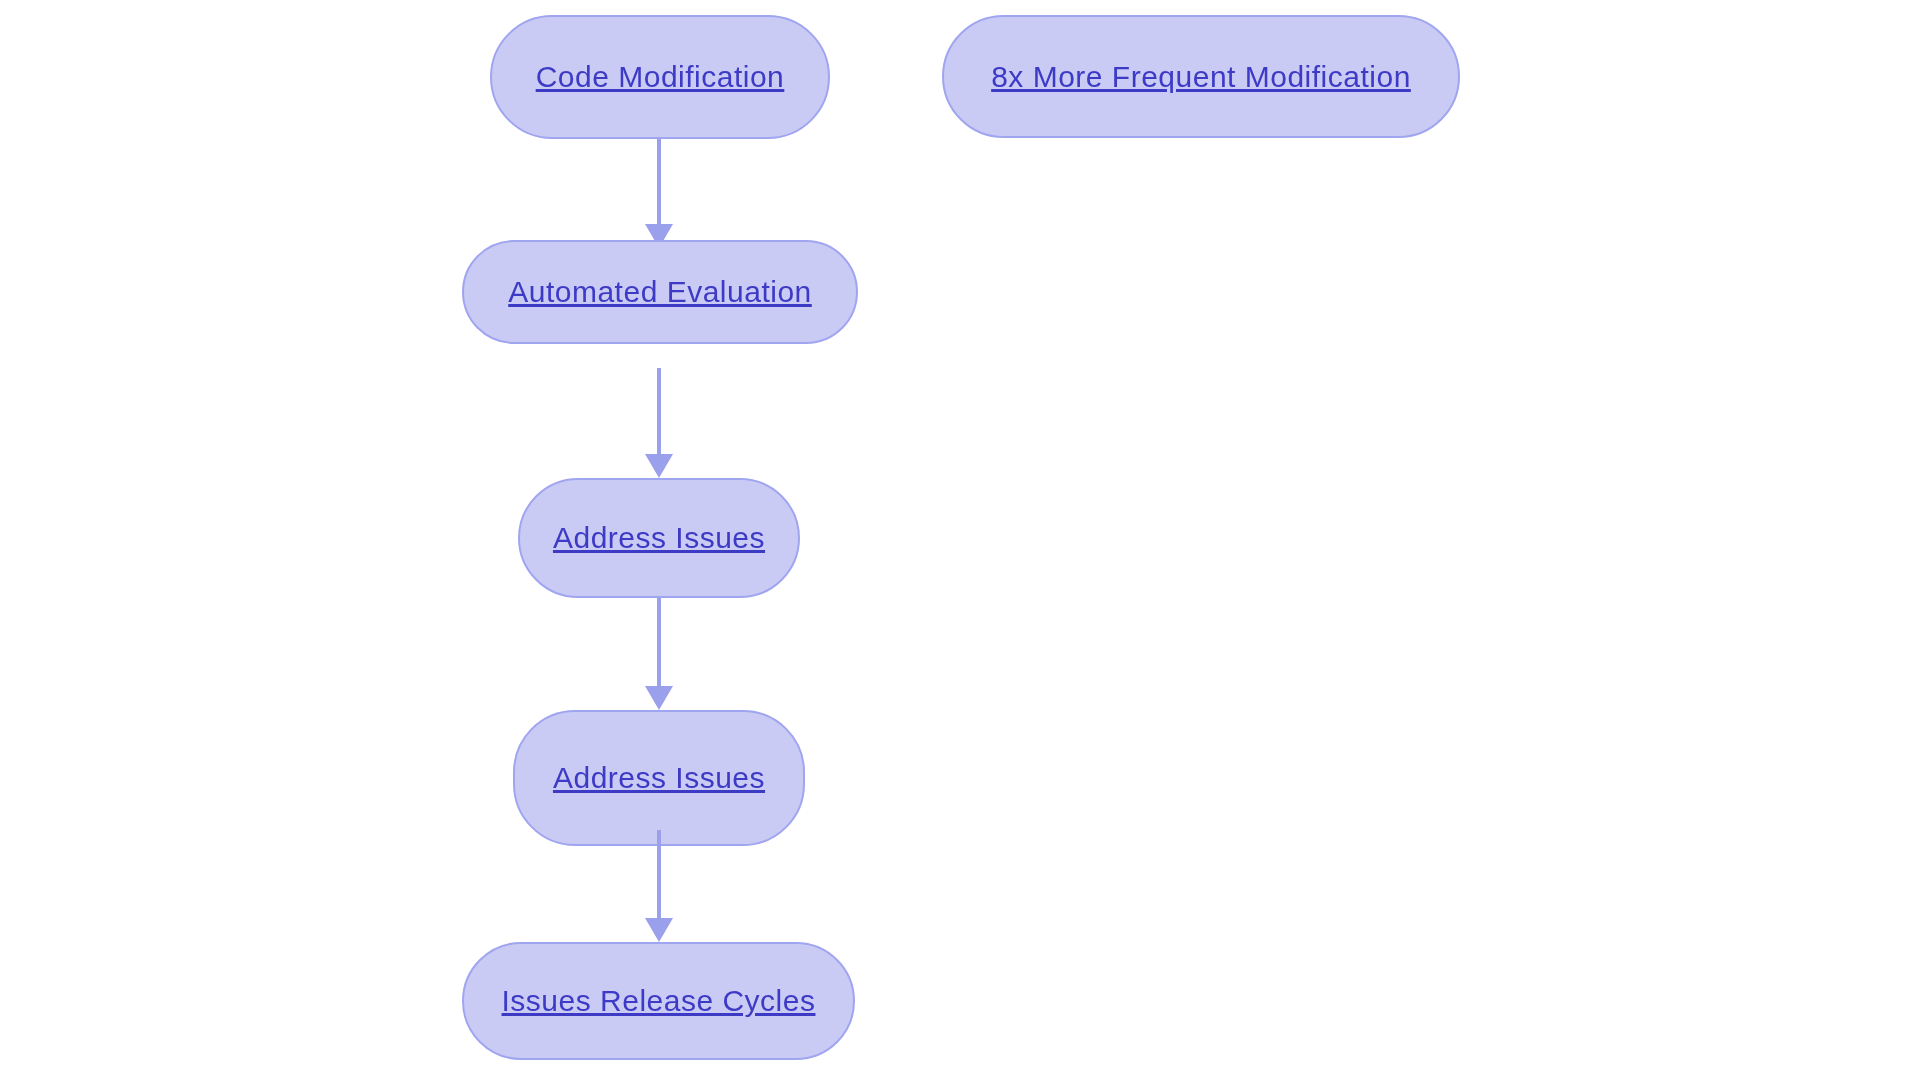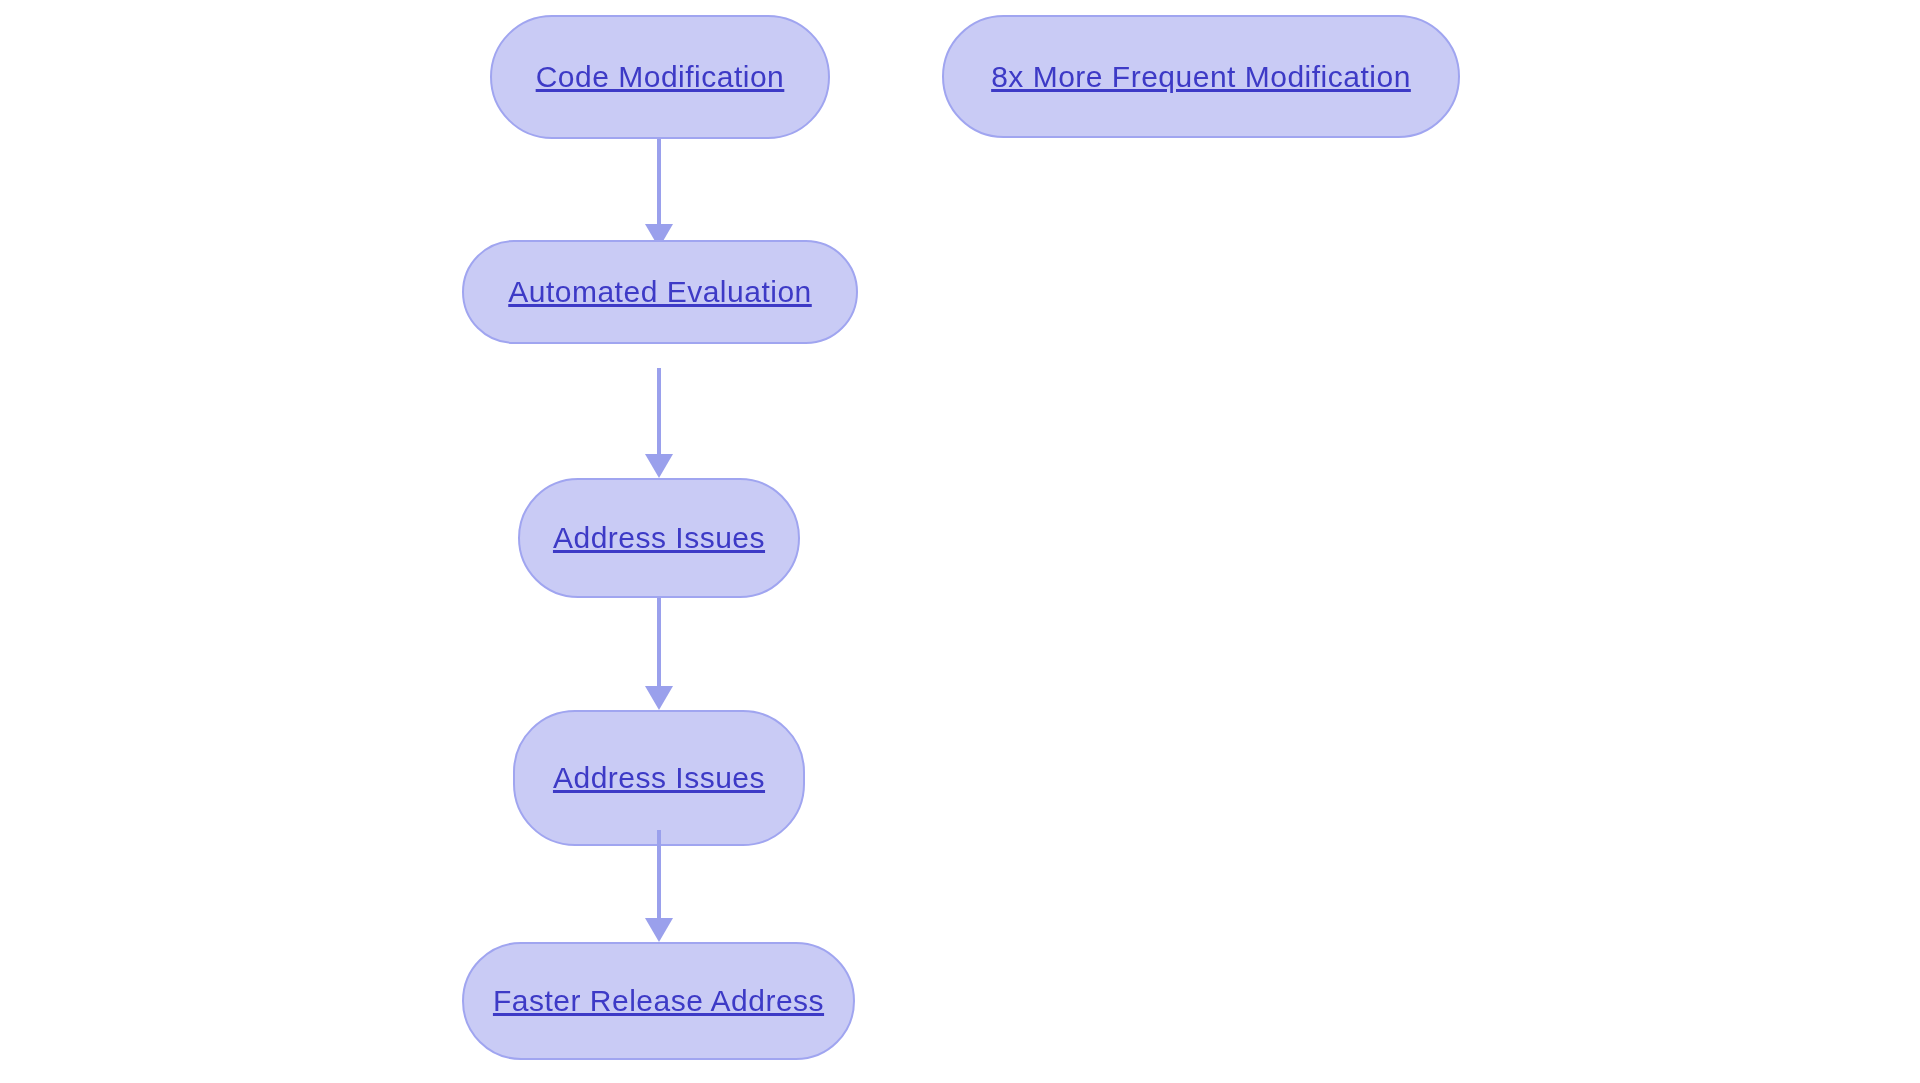--- a/index.html
+++ b/index.html
@@ -105,16 +105,16 @@
   <div class="node" id="node-4">
     <span>Address Issues</span>
   </div>
 
   <div class="arrow" id="arrow-3">
     <div class="arrow-shaft"></div>
     <div class="arrow-head"></div>
   </div>
 
   <div class="node" id="node-5">
-    <span>Faster Release Address</span>
+    <span>Issues Release Cycles</span>
   </div>
 
 </div>
 
 </body></html>

